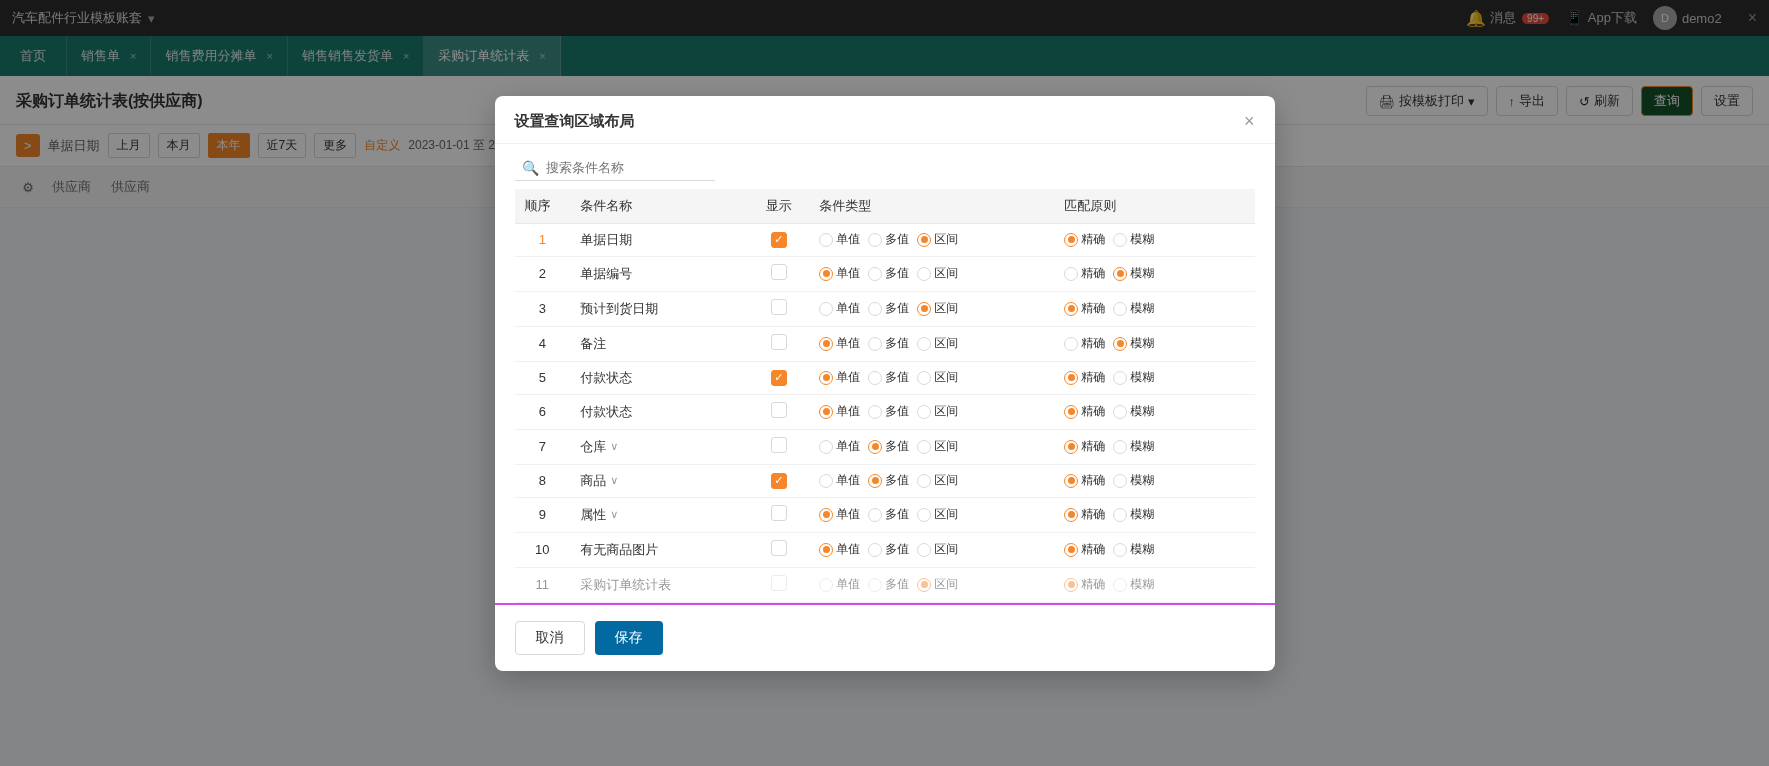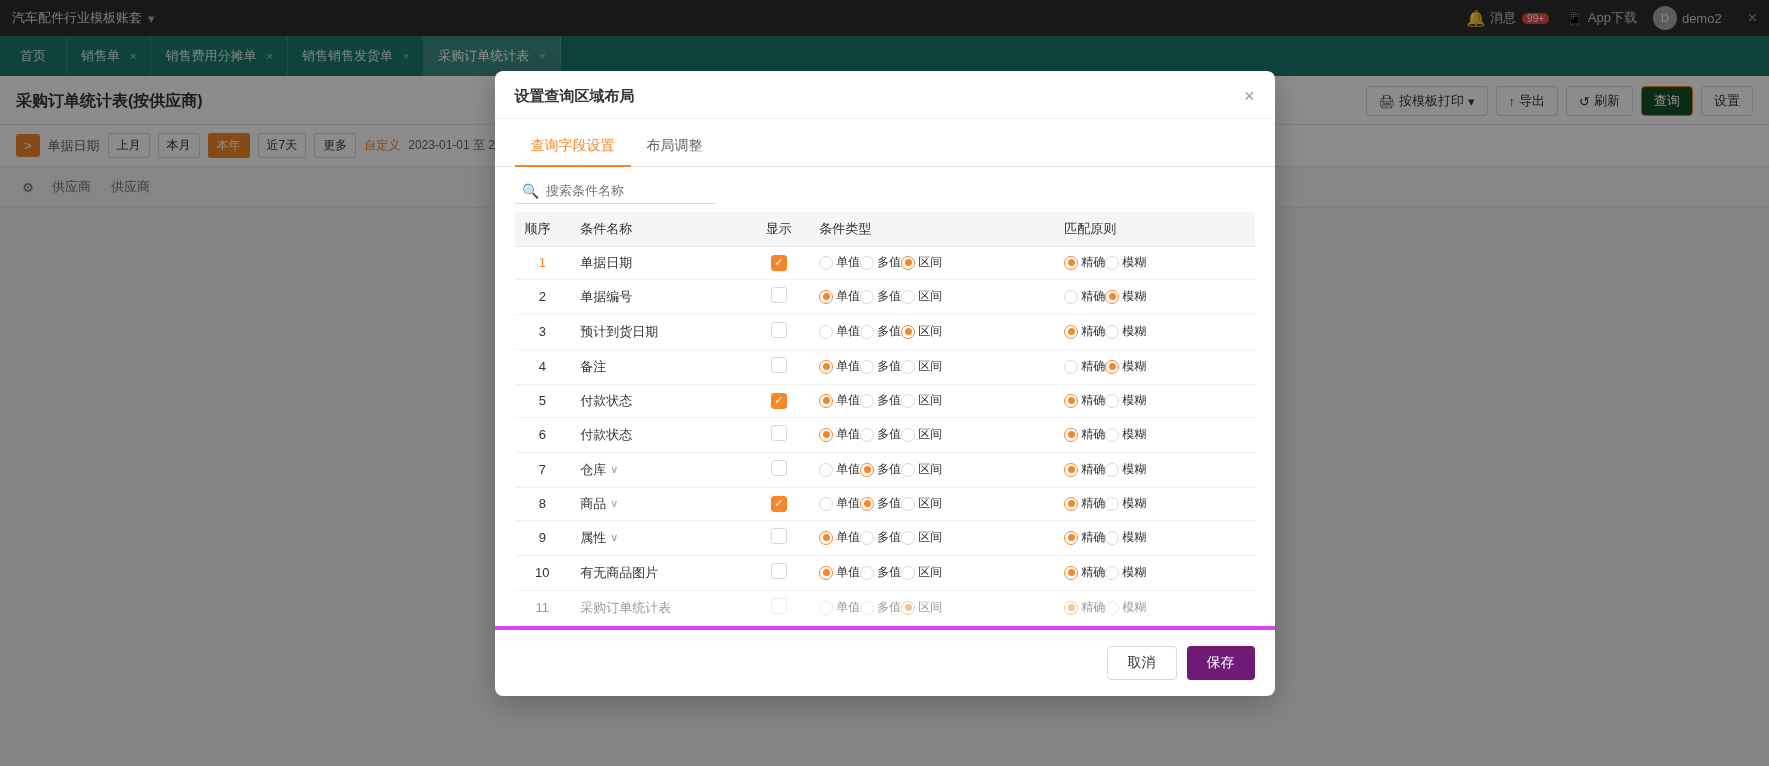--- a/index.html
+++ b/index.html
@@ -203,21 +203,21 @@
       background: #fff;
     }
     .custom-check.checked {
       background: #f5872a;
       border-color: #f5872a;
       color: #fff;
     }
     .custom-check.checked::after { content: '✓'; font-size: 11px; }
 
     
-    .radio-group { display: flex; align-items: center; }
+    .radio-group { display: flex; align-items: center; gap: 8px; }
     .radio-item { display: flex; align-items: center; gap: 3px; cursor: pointer; font-size: 12px; color: #333; }
     .radio-circle {
       width: 14px; height: 14px;
       border-radius: 50%;
       border: 1px solid #d9d9d9;
       display: inline-flex;
       align-items: center;
       justify-content: center;
       background: #fff;
     }
@@ -227,26 +227,26 @@
     .radio-circle.selected::after {
       content: '';
       width: 7px; height: 7px;
       border-radius: 50%;
       background: #f5872a;
     }
 
     .dialog-footer {
       padding: 16px 20px;
       display: flex;
-      justify-content: flex-end;
+      justify-content: flex-start;
       gap: 10px;
-      border-top: 4px solid #d946ef;
+      border-top: 2px solid #d946ef;
     }
     .btn-cancel { padding: 7px 20px; border: 1px solid #d9d9d9; background: #fff; color: #333; border-radius: 4px; cursor: pointer; font-size: 14px; }
-    .btn-save { padding: 7px 20px; background: #701a75; color: #fff; border: none; border-radius: 4px; cursor: pointer; font-size: 14px; font-weight: 500; }
+    .btn-save { padding: 7px 20px; background: #0369a1; color: #fff; border: none; border-radius: 4px; cursor: pointer; font-size: 14px; font-weight: 500; }
 
     
     .dialog-table-wrap::-webkit-scrollbar { width: 6px; }
     .dialog-table-wrap::-webkit-scrollbar-thumb { background: #ccc; border-radius: 3px; }
 
     
     .main-page { position: relative; height: 602px; overflow: hidden; }
   </style>
 </head>
 <body>
@@ -353,28 +353,20 @@
   </div>
 
   <div class="overlay">
     <div class="dialog">
 
       <div class="dialog-header">
         <span class="dialog-title">设置查询区域布局</span>
         <span class="dialog-close">×</span>
       </div>
 
-      <div class="dialog-tabs">
-        <div class="dialog-tab active">
-          <span>查询字段设置</span>
-        </div>
-        <div class="dialog-tab">
-          <span>布局调整</span>
-        </div>
-      </div>
 
       <div class="dialog-search">
         <div class="search-box">
           <span class="search-icon">🔍</span>
           <input type="text" placeholder="搜索条件名称" style="">
         </div>
       </div>
 
       <div class="dialog-table-wrap">
         <table class="dialog-table">

